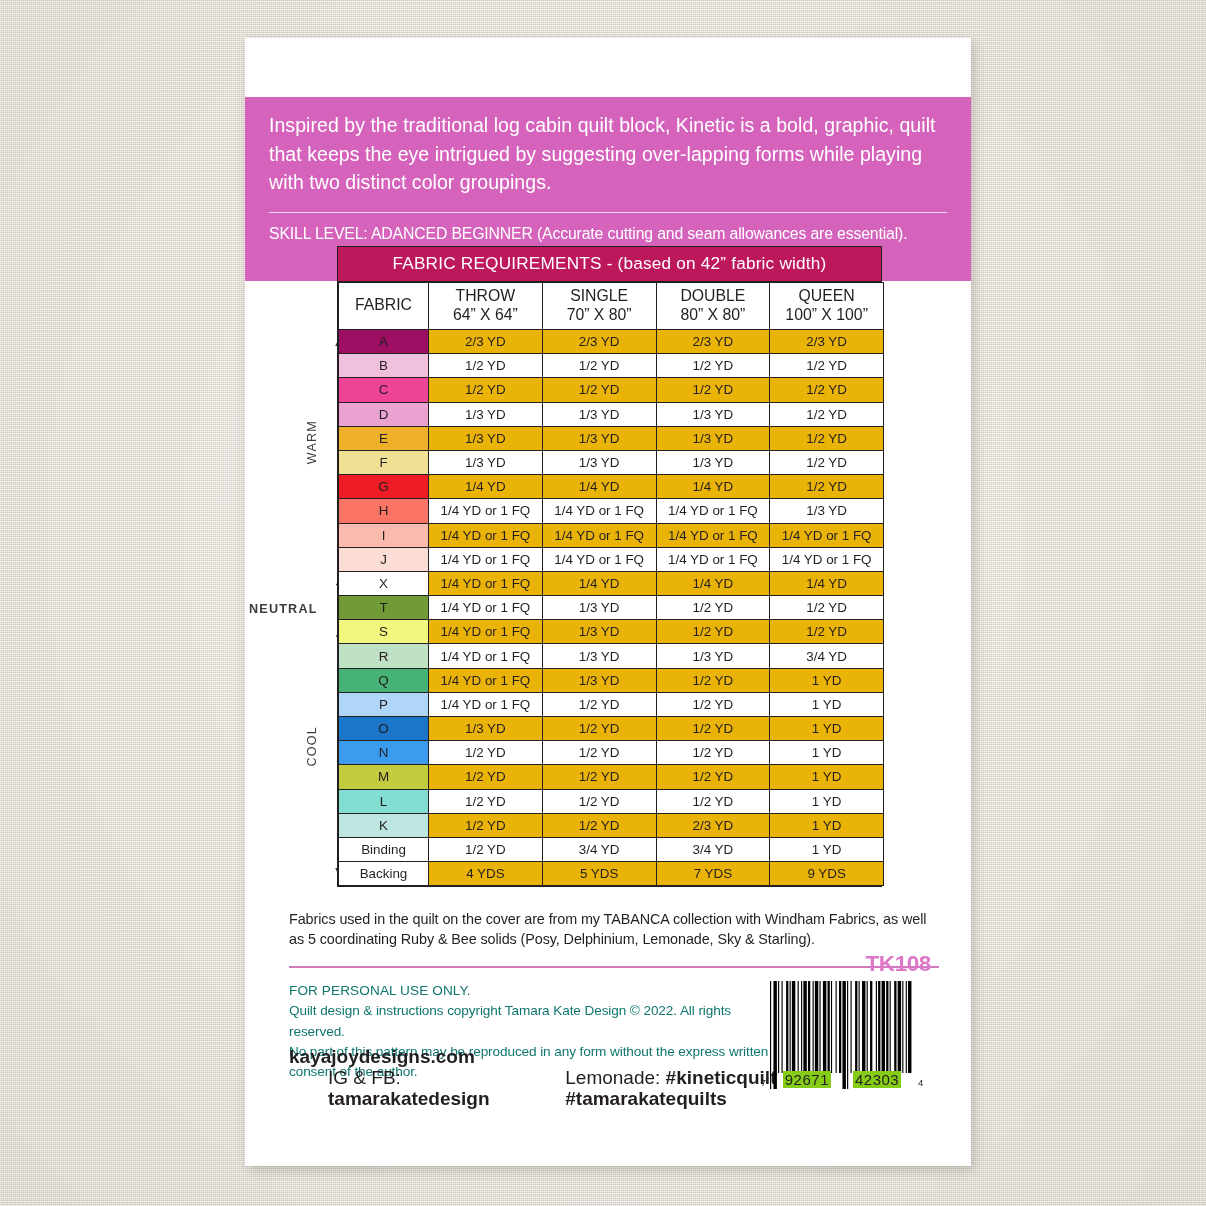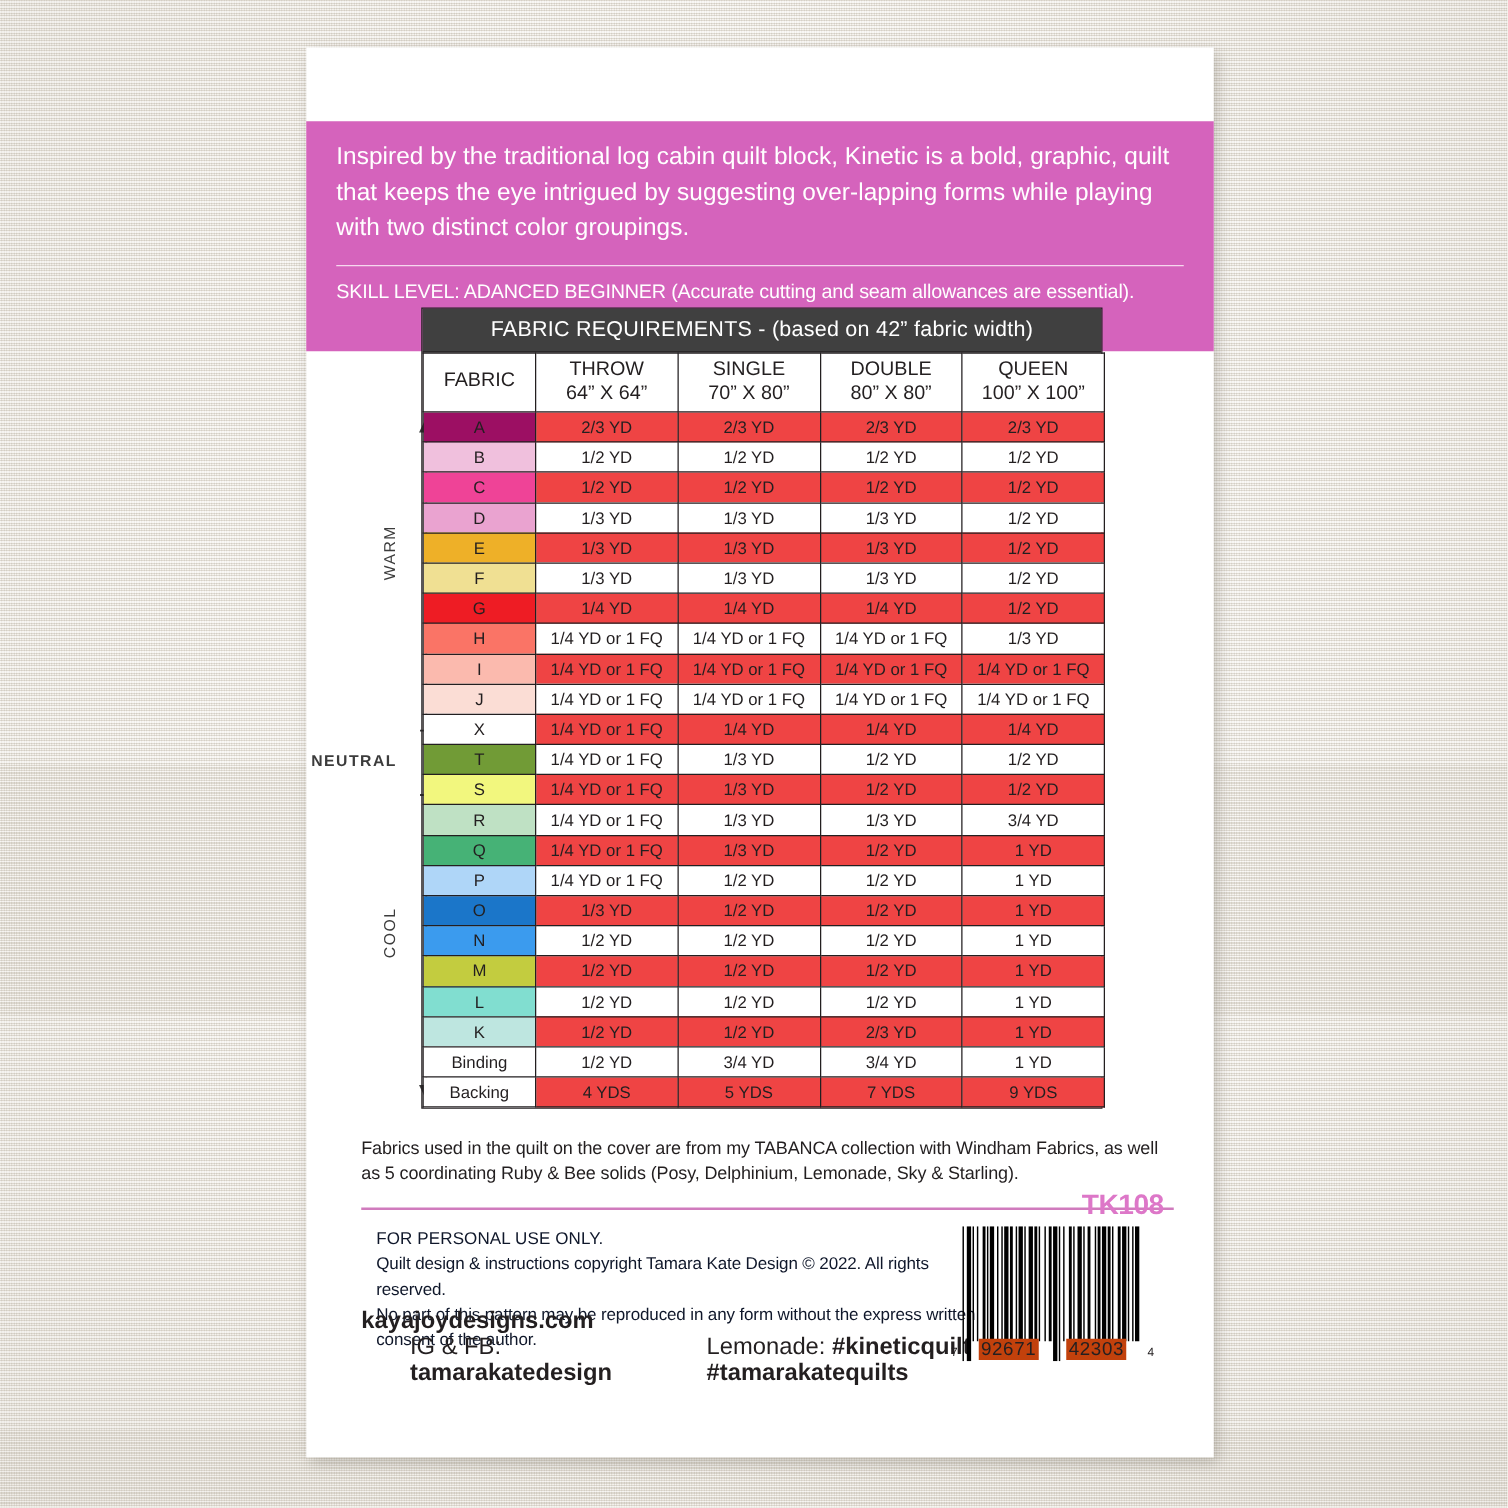--- a/index.html
+++ b/index.html
@@ -110,21 +110,21 @@
 
   
   #fabric-table {
     position: absolute;
     left: 92px;
     top: 208px;
     width: 545px;
     border: 1.9px solid #231f20;
   }
   .table-banner {
-    background: #404040;
+    background: #be185d;
     color: #ffffff;
     text-align: center;
     font-size: 17.2px;
     padding: 6px 0 7px 0;
     border-bottom: 1.9px solid #231f20;
     letter-spacing: 0.2px;
   }
   .table-banner .thin { font-weight: normal; }
 
   table.frq {
@@ -147,21 +147,21 @@
   table.frq th .szline { display: block; }
   table.frq td {
     font-size: 13.4px;
     height: 24.2px;
     padding: 0;
   }
   td.swatch {
     font-size: 13.6px;
     color: #2e2e2e;
   }
-  tr.alt td.val { background: #ef4444; }
+  tr.alt td.val { background: #eab308; }
   tr.norm td.val { background: #ffffff; }
   col.c-fab { width: 90px; }
   col.c-sz  { width: 113.75px; }
 
   
   #fabric-note {
     position: absolute;
     left: 44px;
     top: 871px;
     width: 650px;
@@ -173,26 +173,26 @@
   #note-rule {
     position: absolute;
     left: 44px;
     top: 928px;
     width: 650px;
     height: 1.6px;
     background: #d07bbd;
   }
   #legal {
     position: absolute;
-    left: 56px;
+    left: 44px;
     top: 943px;
     width: 500px;
     font-size: 13.6px;
     line-height: 20.3px;
-    color: #0f172a;
+    color: #0f766e;
     letter-spacing: -0.1px;
   }
   #legal .caps { letter-spacing: 0.1px; }
 
   #footer-links {
     position: absolute;
     left: 44px;
     top: 1008px;
     width: 600px;
     font-size: 19px;
@@ -239,21 +239,21 @@
     left: 0; right: 0;
     bottom: 1px;
     display: flex;
     justify-content: center;
     gap: 22px;
     font-size: 15px;
     color: #231f20;
     font-family: "Liberation Sans", sans-serif;
     letter-spacing: 0.5px;
   }
-  .bc-num-bg { background: #c2410c; padding: 0 2px; }
+  .bc-num-bg { background: #84cc16; padding: 0 2px; }
 </style>
 </head>
 <body>
 
 <div id="linen-bg"></div>
 
 <div id="card">
 
   <div class="intro-band">
     <div class="intro-text">Inspired by the traditional log cabin quilt block, Kinetic is a bold, graphic, quilt that keeps the eye intrigued by suggesting over-lapping forms while playing with two distinct color groupings.</div>

